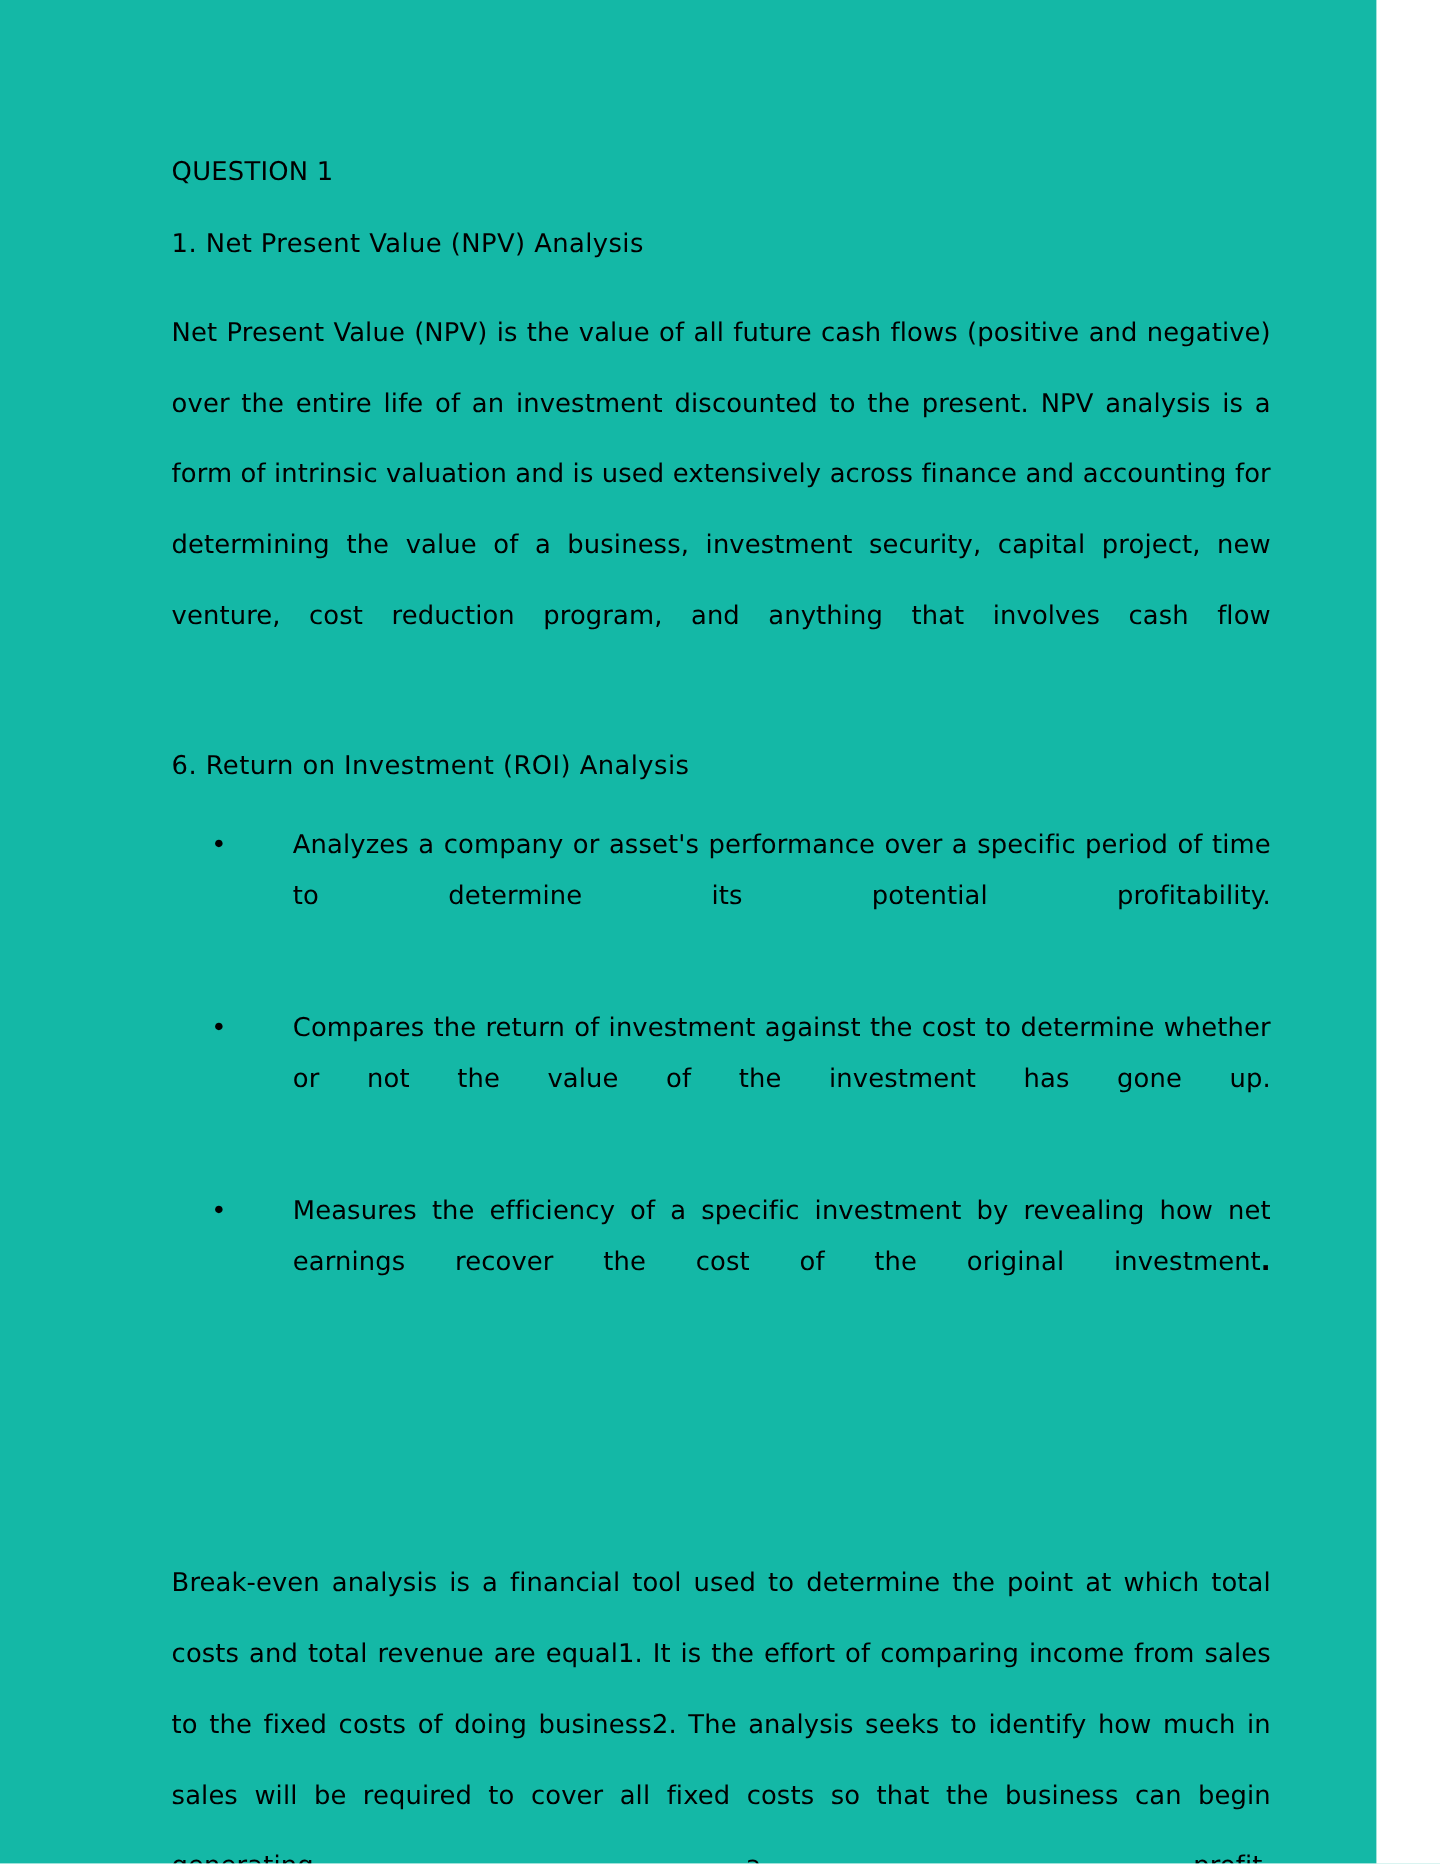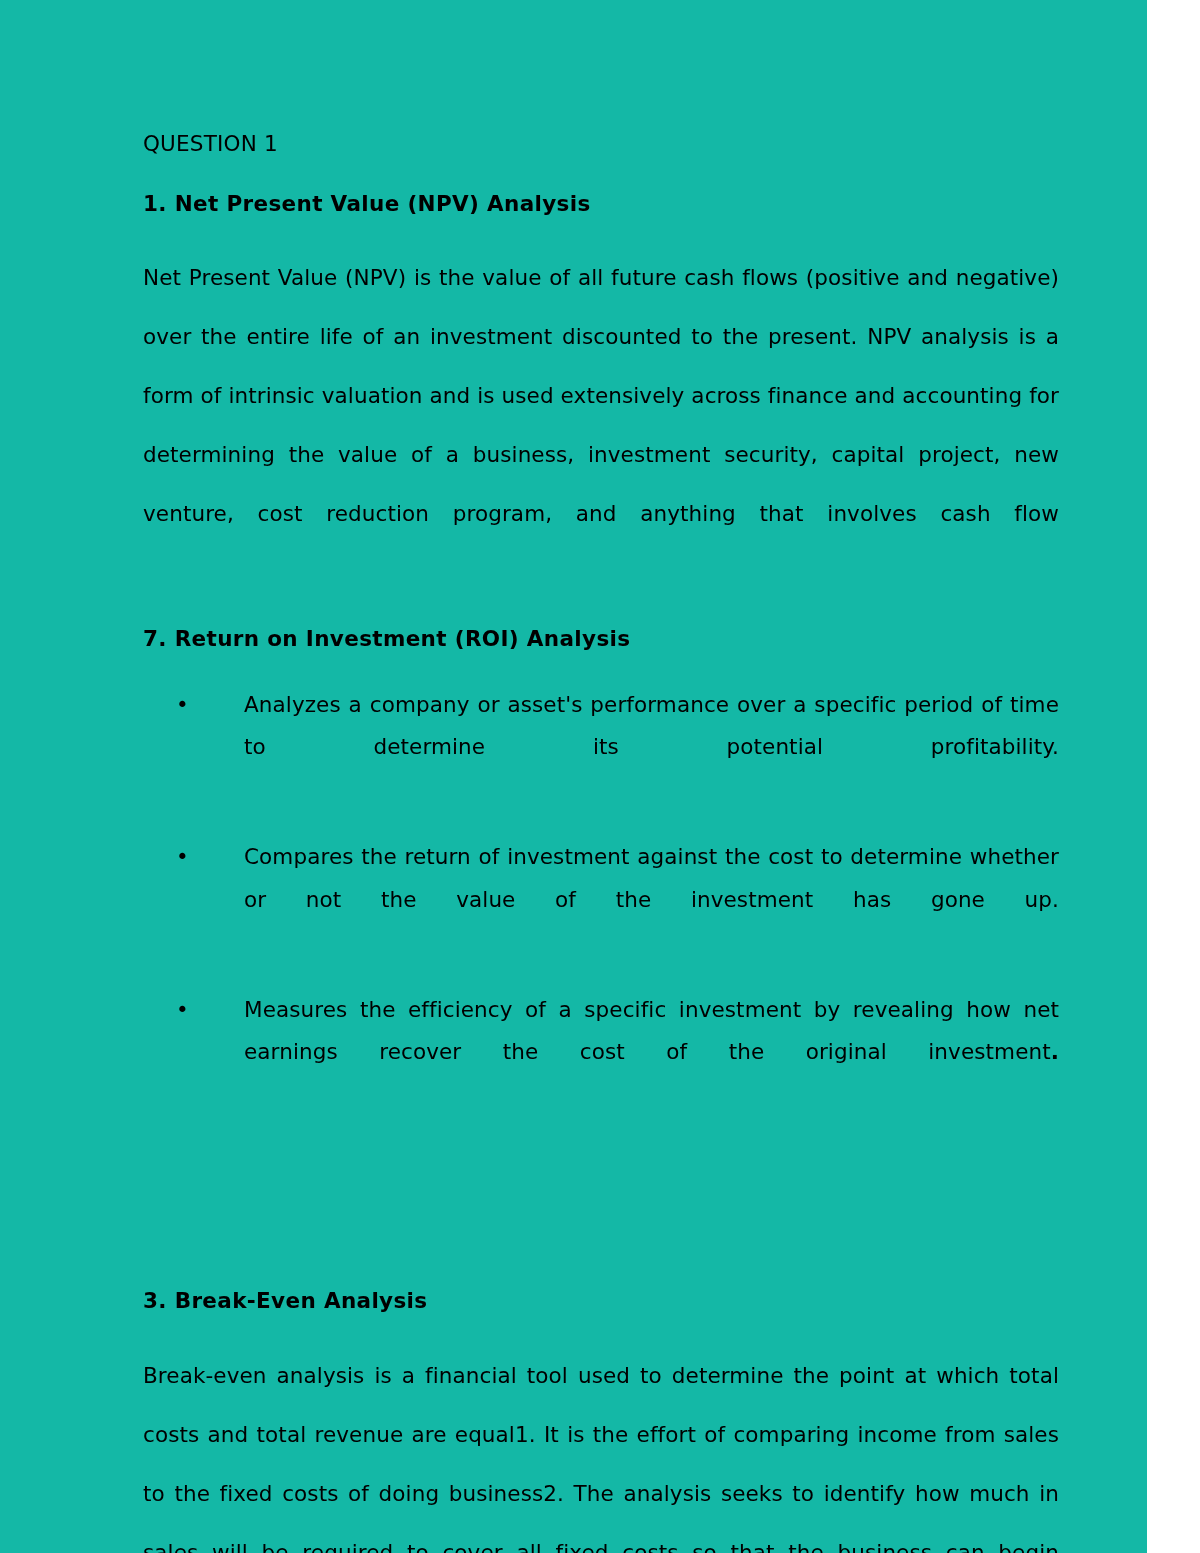--- a/index.html
+++ b/index.html
@@ -34,21 +34,21 @@
     font-weight: normal;
     letter-spacing: 0.2px;
     margin: 0 0 38px 0;
     text-align: left;
   }
 
   
   .heading {
     font-size: 21.5px;
     line-height: 1.0;
-    font-weight: bold;
+    font-weight: normal;
     letter-spacing: 0.35px;
     margin: 0 0 34px 0;
     text-align: left;
   }
 
   
   .para {
     font-size: 21.5px;
     line-height: 59px;
     font-weight: normal;
@@ -116,37 +116,36 @@
 <div class="page">
   <div class="content">
 
     <p class="plain">QUESTION 1</p>
 
 
     <h2 class="heading">1. Net Present Value (NPV) Analysis</h2>
 
     <p class="para">Net Present Value (NPV) is the value of all future cash flows (positive and negative) over the entire life of an investment discounted to the present. NPV analysis is a form of intrinsic valuation and is used extensively across finance and accounting for determining the value of a business, investment security, capital project, new venture, cost reduction program, and anything that involves cash flow</p>
 
-    <h2 class="heading">7. Return on Investment (ROI) Analysis</h2>
+    <h2 class="heading">6. Return on Investment (ROI) Analysis</h2>
 
     <ul class="bullets">
       <li>
         <span class="bullet-dot">•</span>
         <span class="li-text">Analyzes a company or asset's performance over a specific period of time to determine its potential profitability.</span>
       </li>
       <li>
         <span class="bullet-dot">•</span>
         <span class="li-text">Compares the return of investment against the cost to determine whether or not the value of the investment has gone up.</span>
       </li>
       <li>
         <span class="bullet-dot">•</span>
         <span class="li-text"><span>Measures the efficiency of a specific investment by revealing how net earnings recover the cost of the original investment</span><span class="bold-period">.</span></span>
       </li>
     </ul>
 
     <div class="section-gap"></div>
 
-    <h2 class="heading">3. Break-Even Analysis</h2>
 
     <p class="para">Break-even analysis is a financial tool used to determine the point at which total costs and total revenue are equal1. It is the effort of comparing income from sales to the fixed costs of doing business2. The analysis seeks to identify how much in sales will be required to cover all fixed costs so that the business can begin generating a profit.</p>
 
   </div>
 </div>
 
 </body></html>

